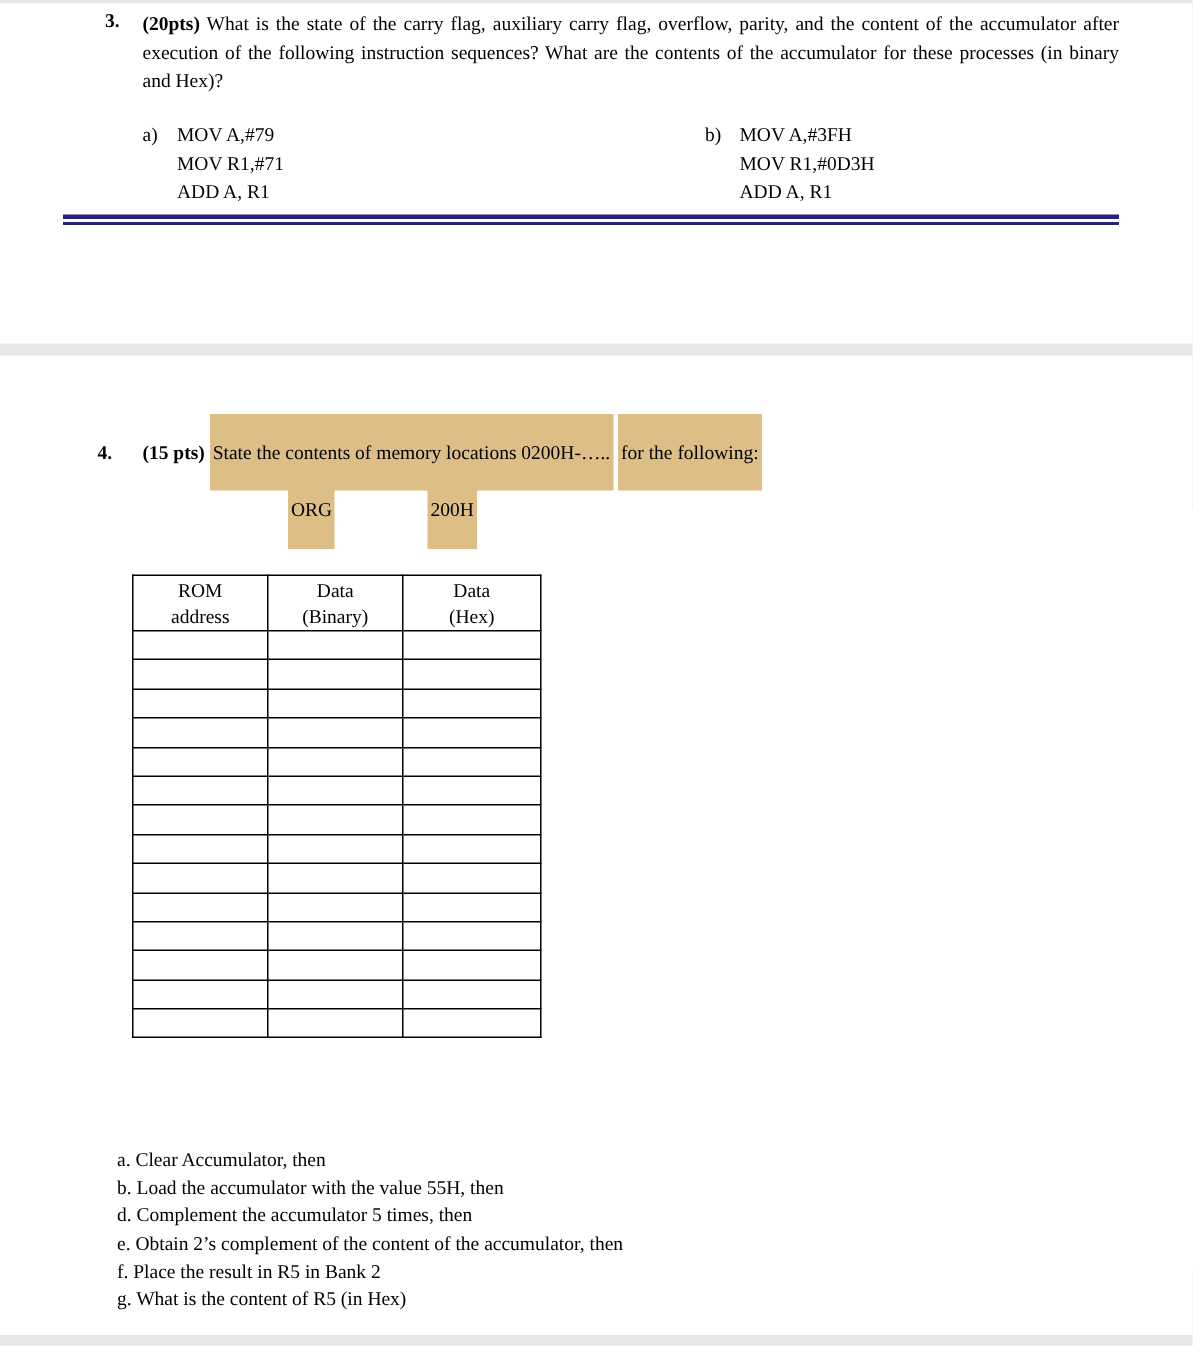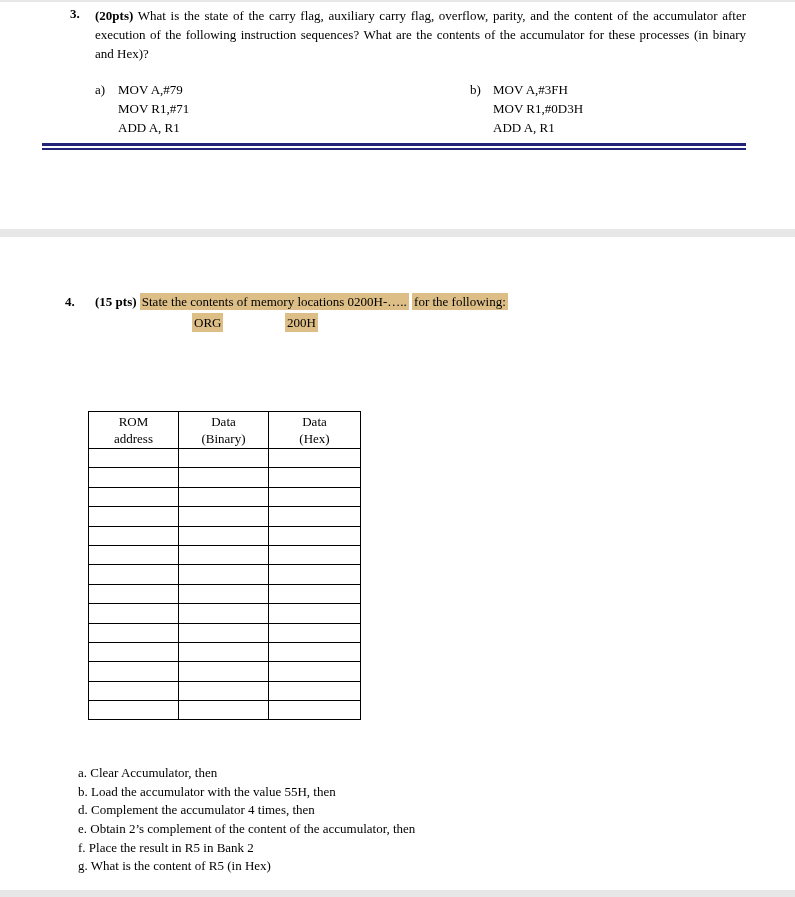--- a/index.html
+++ b/index.html
@@ -37,27 +37,27 @@
     margin: 6px 49px 0 42px;
     height: 7px;
     border-top: 3px solid var(--separator, #232377);
     border-bottom: 2px solid var(--separator, #232377);
   }
   .page-footer { margin: 4px 0 0 47px; font-size: 13px; }
 
   
   .abs-line { position: absolute; left: 0; width: 100%; height: 19px; line-height: 17px; }
   .abs { position: absolute; white-space: pre; text-align: right; }
-  .hl { background: var(--highlight, #dcbe86); padding: 1px 2px; }
+  .hl { background: var(--highlight, #dcbe86); padding: 18px 2px; }
   .q4-head { position: absolute; top: 55px; left: 65px; line-height: 19px; }
   .num-slot { display: inline-block; width: 30px; font-weight: bold; }
 
   .rom-table {
     position: absolute; top: 146px; left: 88px;
-    border-collapse: collapse; table-layout: fixed; margin-top: 28px;
+    border-collapse: collapse; table-layout: fixed;
   }
   .rom-table th, .rom-table td { border: 1px solid var(--table-border, #000); }
   .rom-table th {
     font-weight: normal; text-align: center; vertical-align: middle;
     height: 37px; line-height: 17px; font-size: 13px;
   }
   .rom-table col.c1 { width: 90px; }
   .rom-table col.c2 { width: 90px; }
   .rom-table col.c3 { width: 92px; }
   .rom-table td { height: 19.4px; }
@@ -197,21 +197,21 @@
             <td></td>
             <td></td>
           </tr>
         </tbody>
     </table>
 
 
     <div class="q5-list">
         <div class="q5-item">a. Clear Accumulator, then</div>
         <div class="q5-item">b. Load the accumulator with the value 55H, then</div>
-        <div class="q5-item">d. Complement the accumulator 4 times, then</div>
+        <div class="q5-item">d. Complement the accumulator 5 times, then</div>
         <div class="q5-item">e. Obtain 2’s complement of the content of the accumulator, then</div>
         <div class="q5-item">f. Place the result in R5 in Bank 2</div>
         <div class="q5-item">g. What is the content of R5 (in Hex)</div>
       </div>
 
   </div>
 
   <div class="strip bottom"></div>
 
 </div>

